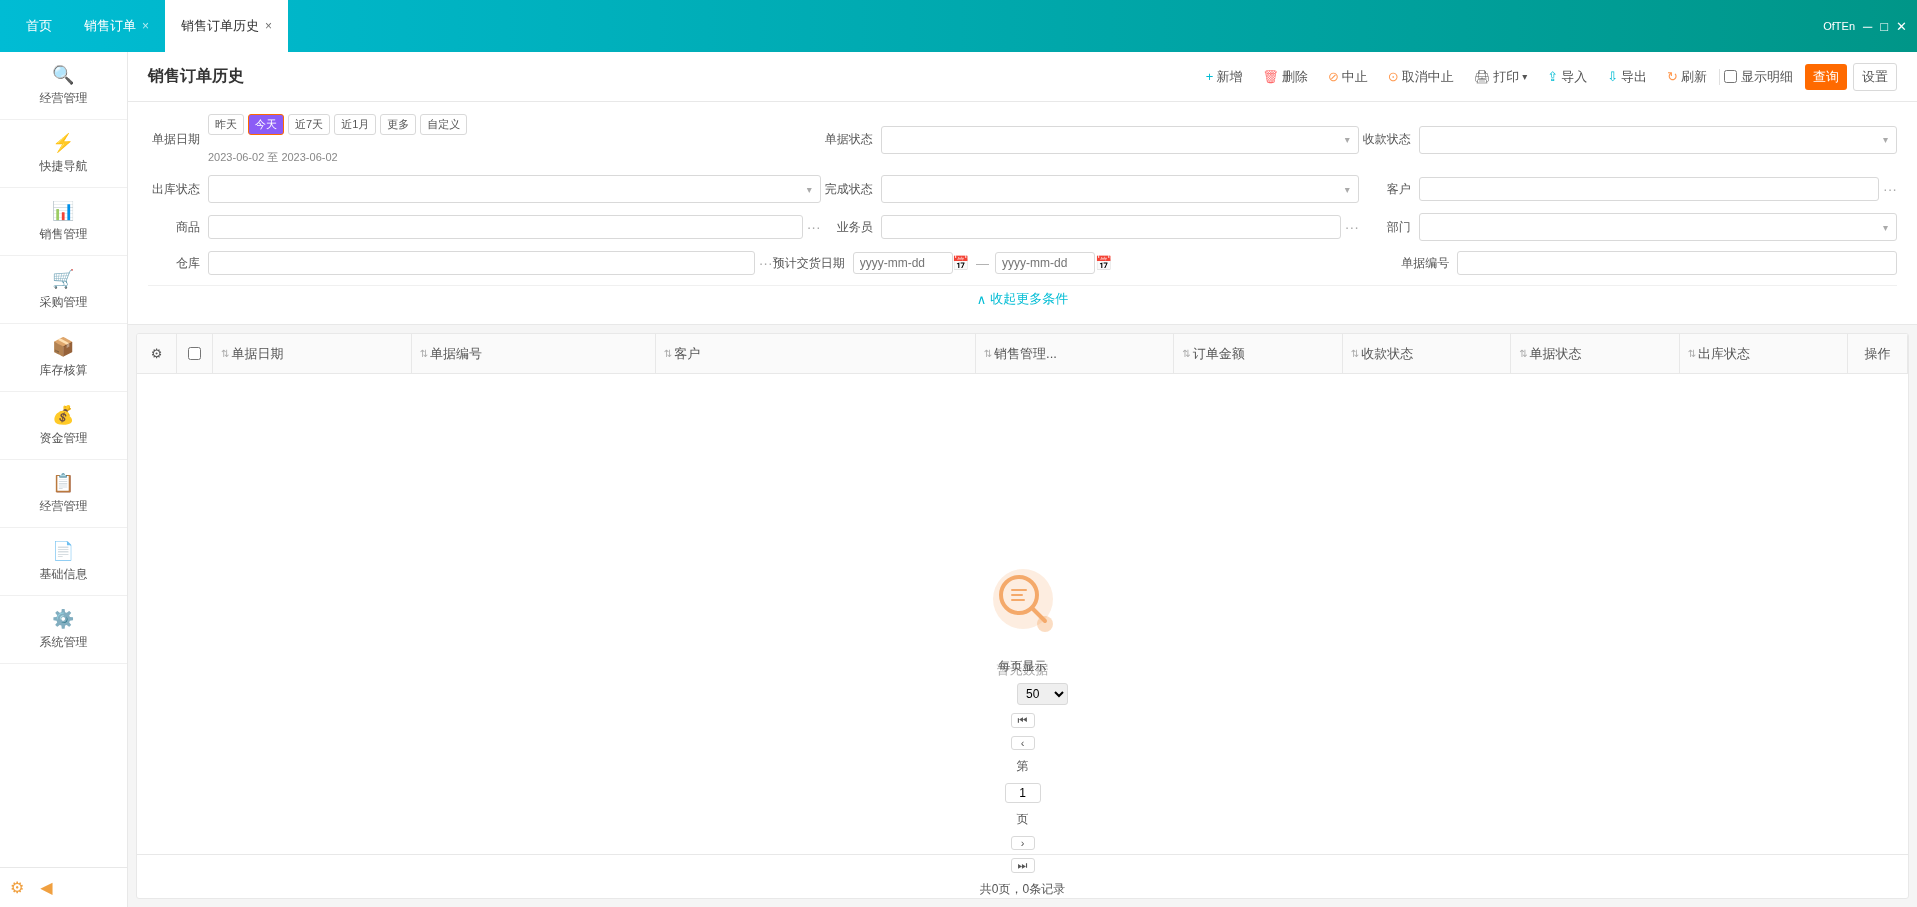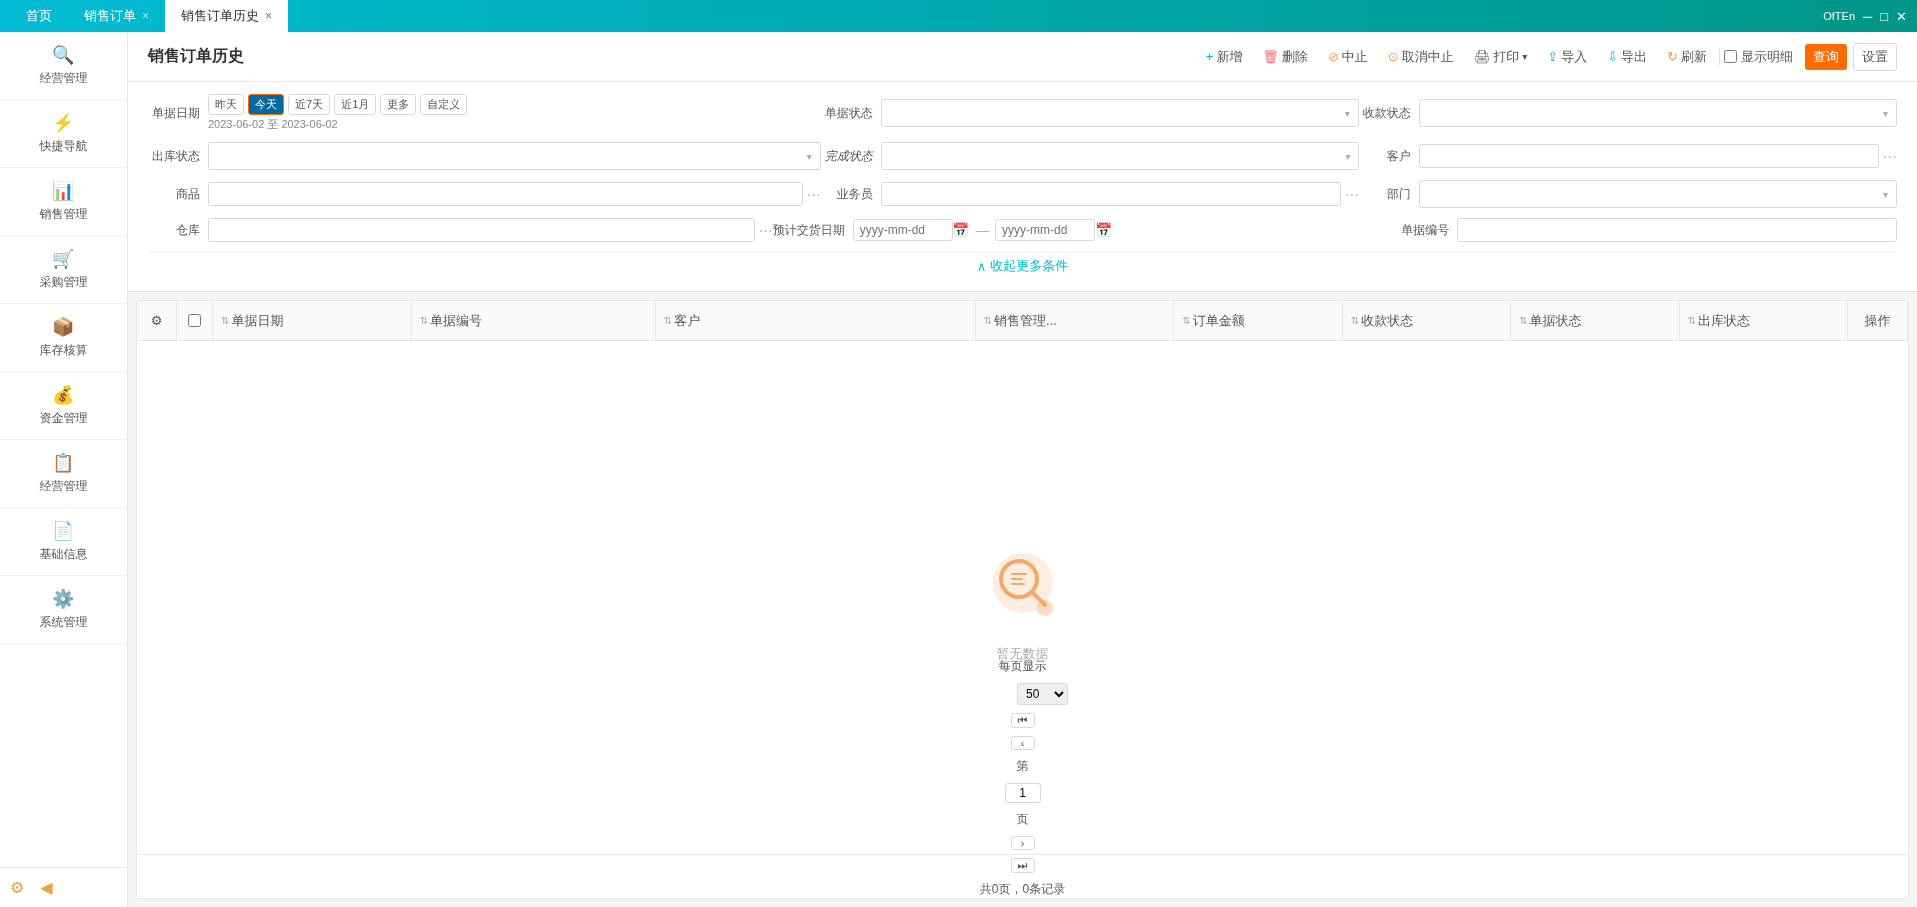--- a/index.html
+++ b/index.html
@@ -1,20 +1,20 @@
 <!DOCTYPE html>
 <html><head>
   <meta charset="utf-8">
   <style>
     * { box-sizing: border-box; margin: 0; padding: 0; font-family: 'Microsoft YaHei', sans-serif; font-size: 13px; }
     body { display: flex; flex-direction: column; height: 907px; width: 1917px; overflow: hidden; background: #f5f5f5; }
 
     
     .top-bar {
-      height: 32px;
+      height: 52px;
       background: linear-gradient(90deg, #00bcd4, #009688);
       display: flex;
       align-items: center;
       padding: 0 10px;
       color: white;
       flex-shrink: 0;
     }
     .top-bar-tabs {
       display: flex;
       align-items: center;
@@ -204,33 +204,33 @@
     
     .date-filter {
       display: flex;
       flex-direction: column;
       flex: 1;
     }
     .date-btns {
       display: flex;
       align-items: flex-end;
       gap: 4px;
-      margin-bottom: 2px;
+      margin-bottom: 15px;
     }
     .date-btn {
       padding: 2px 6px;
       font-size: 11px;
       border: 1px solid #d9d9d9;
       border-radius: 3px;
       cursor: pointer;
       background: white;
       color: #555;
     }
     .date-btn.active {
-      background: #0369a1;
+      background: #8b5cf6;
       color: white;
       border-color: #ff6a00;
     }
     .date-range {
       font-size: 11px;
       color: #888;
     }
 
     
     .collapse-row {
@@ -521,21 +521,21 @@
       </div>
 
       <div class="filter-row">
         <div class="filter-item" style="flex:1.5;">
           <span class="filter-label">出库状态</span>
           <div class="filter-select" style="height:28px;flex:1;">
             <span></span>
             <span class="filter-select-arrow">▾</span>
           </div>
         </div>
-        <div class="filter-item" style="flex:1.2;font-style:italic;">
+        <div class="filter-item" style="flex:1.2;">
           <span class="filter-label">完成状态</span>
           <div class="filter-select" style="height:28px;flex:1;">
             <span></span>
             <span class="filter-select-arrow">▾</span>
           </div>
         </div>
         <div class="filter-item" style="flex:1.2;">
           <span class="filter-label">客户</span>
           <input class="filter-input" style="flex: 1 1 0%;" value="">
           <span class="filter-dots">···</span>

